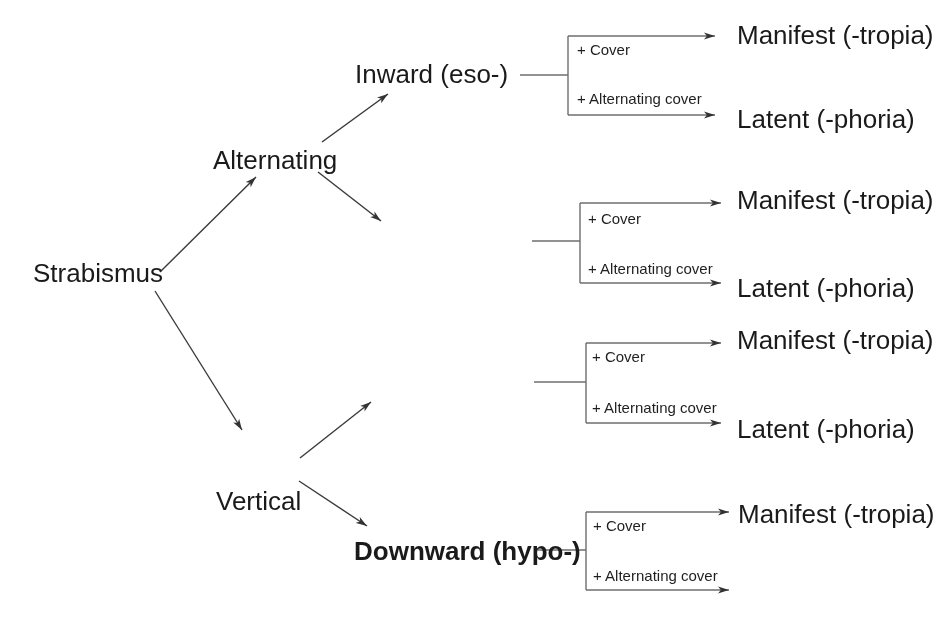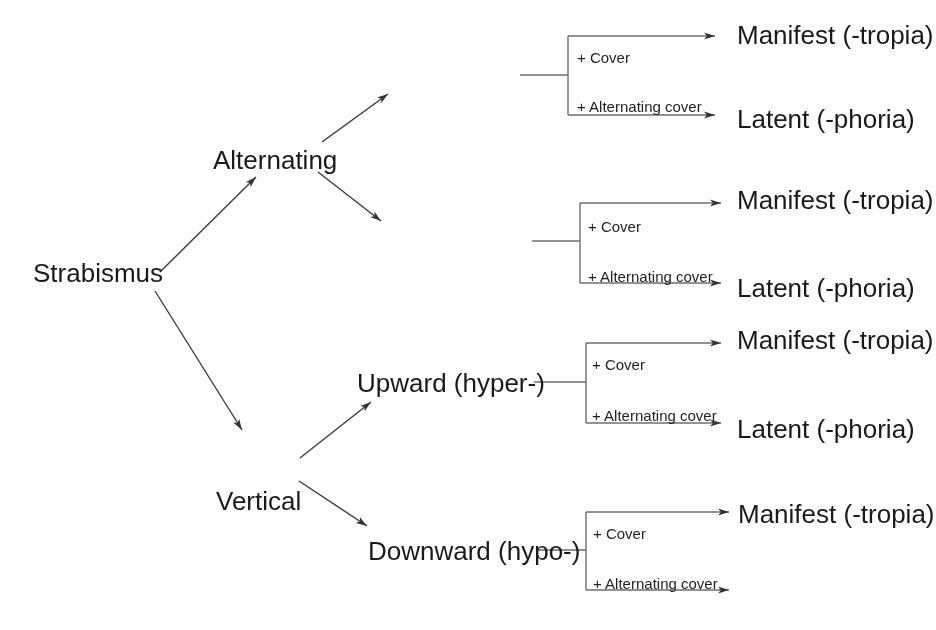--- a/index.html
+++ b/index.html
@@ -19,21 +19,20 @@
     font-size: 26px;
     line-height: 25px;
     color: #1a1a1a;
   }
   .lbl-sm {
     position: absolute;
     white-space: nowrap;
     font-size: 15px;
     line-height: 18px;
     color: #1f1f1f;
-    margin-top: 8px;
   }
   .diag { stroke: #3a3a3a; stroke-width: 1.4; fill: none; }
   .brk  { stroke: #6e6e6e; stroke-width: 1.4; fill: none; }
 </style>
 </head>
 <body>
 
 <div id="canvas">
 
   <svg id="wires" viewBox="0 0 936 630" xmlns="http://www.w3.org/2000/svg">
@@ -78,22 +77,22 @@
       <line class="brk" x1="586" y1="512" x2="729" y2="512" marker-end="url(#ah)"></line>
       <line class="brk" x1="586" y1="590" x2="729" y2="590" marker-end="url(#ah)"></line>
     </g>
   </svg>
 
   <div class="lbl" style="left:33px; top:261px;text-align:center;">Strabismus</div>
 
   <div class="lbl" style="left:213px; top:148px;">Alternating</div>
   <div class="lbl" style="left:216px; top:457px;margin-top:32px;">Vertical</div>
 
-  <div class="lbl" style="left:357px; top:371px;">Upward (hyper-)</div>
-  <div class="lbl" style="left:368px; top:539px;">Downward (hypo-)</div>
+  <div class="lbl" style="left:355px; top:62px;">Inward (eso-)</div>
+  <div class="lbl" style="left:354px; top:539px;font-weight:bold;">Downward (hypo-)</div>
 
   <div class="lbl-sm" style="left:577px; top:41px;">+ Cover</div>
   <div class="lbl" style="left:737px; top:23px;">Manifest (-tropia)</div>
   <div class="lbl-sm" style="left:577px; top:90px;">+ Alternating cover</div>
   <div class="lbl" style="left:737px; top:107px;">Latent (-phoria)</div>
 
   <div class="lbl-sm" style="left:588px; top:210px;">+ Cover</div>
   <div class="lbl" style="left:737px; top:188px;">Manifest (-tropia)</div>
   <div class="lbl-sm" style="left:588px; top:260px;">+ Alternating cover</div>
   <div class="lbl" style="left:737px; top:276px;">Latent (-phoria)</div>

